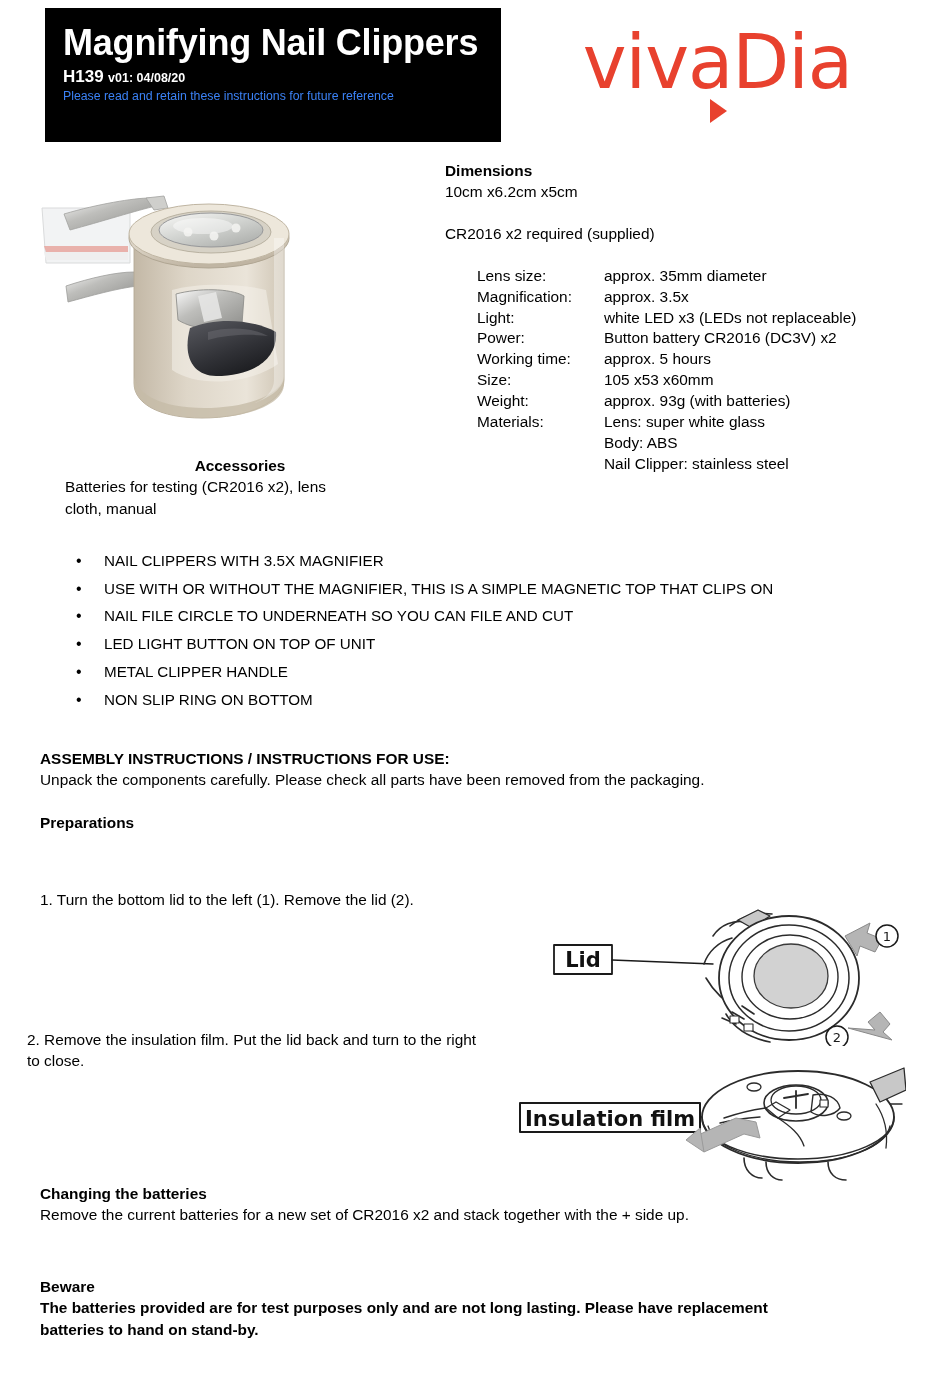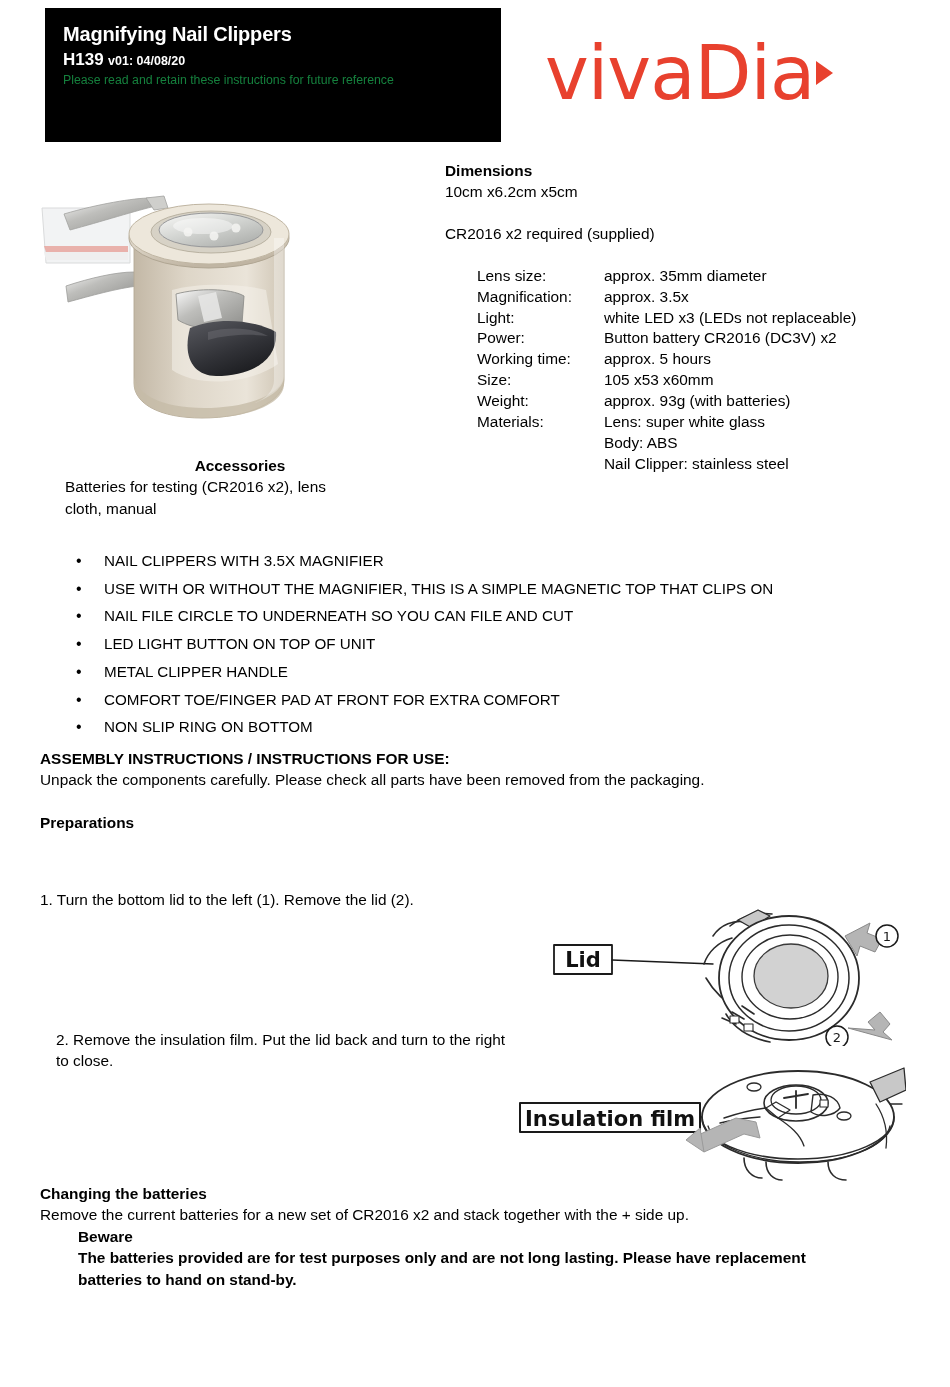--- a/index.html
+++ b/index.html
@@ -26,53 +26,54 @@
   .title-box {
     position: absolute;
     left: 45px; top: 8px;
     width: 456px; height: 134px;
     background: #000000;
     box-sizing: border-box;
     padding: 16px 0 0 18px;
   }
   .doc-title {
     color: #ffffff;
-    font-size: 20px;
+    font-size: 36px;
     font-weight: bold;
     letter-spacing: -0.2px;
     line-height: 1.05;
     margin: 0 5px 6px 0;
   }
   .doc-model-line {
     color: #ffffff;
     margin: 0 0 3px 0;
     line-height: 1.1;
   }
   .doc-model {
     font-size: 17px;
     font-weight: bold;
   }
   .doc-version {
     font-size: 12.5px;
     font-weight: bold;
   }
   .doc-subtitle {
-    color: #15803d;
+    color: #3b82f6;
     font-size: 12.3px;
     line-height: 1.2;
     margin: 0;
   }
 
   
   .logo-wrap {
     position: absolute;
     left: 545px; top: 25px;
     width: 345px; height: 95px;
     display: flex;
     align-items: center;
+    flex-direction: column;
   }
   .logo-text {
     font-family: "DejaVu Sans", sans-serif;
     font-size: 74px;
     font-weight: 400;
     letter-spacing: -1px;
     line-height: 1;
     white-space: nowrap;
   }
   .logo-tri {
@@ -155,23 +156,23 @@
   .blk {
     position: absolute;
     font-size: 15.4px;
     line-height: 1.38;
   }
   .bold { font-weight: bold; }
 
   #assembly { left: 40px; top: 748px; width: 860px; }
   #preparations { left: 40px; top: 812px; width: 400px; }
   #step1 { left: 40px; top: 889px; width: 450px; }
-  #step2 { left: 56px; top: 1029px; width: 450px; }
+  #step2 { left: 27px; top: 1029px; width: 450px; }
   #batteries { left: 40px; top: 1183px; width: 870px; }
-  #beware { left: 40px; top: 1226px; width: 830px; margin-left: 38px; }
+  #beware { left: 40px; top: 1276px; width: 830px; }
 
   
   .diagram {
     position: absolute;
   }
   #diagram1 { left: 508px; top: 906px; width: 398px; height: 140px; }
   #diagram2 { left: 508px; top: 1060px; width: 398px; height: 125px; }
   .diagram svg { display: block; width: 100%; height: 100%; }
   .callout-text {
     font-family: "DejaVu Sans", sans-serif;
@@ -334,21 +335,20 @@
   <div>Batteries for testing (CR2016 x2), lens</div>
   <div>cloth, manual</div>
 </div>
 
 <ul class="features">
   <li>NAIL CLIPPERS WITH 3.5X MAGNIFIER</li>
   <li>USE WITH OR WITHOUT THE MAGNIFIER, THIS IS A SIMPLE MAGNETIC TOP THAT CLIPS ON</li>
   <li>NAIL FILE CIRCLE TO UNDERNEATH SO YOU CAN FILE AND CUT</li>
   <li>LED LIGHT BUTTON ON TOP OF UNIT</li>
   <li>METAL CLIPPER HANDLE</li>
-  <li>COMFORT TOE/FINGER PAD AT FRONT FOR EXTRA COMFORT</li>
   <li>NON SLIP RING ON BOTTOM</li>
 </ul>
 
 <div class="blk" id="assembly">
   <div class="bold">ASSEMBLY INSTRUCTIONS / INSTRUCTIONS FOR USE:</div>
   <div>Unpack the components carefully. Please check all parts have been removed from the packaging.</div>
 </div>
 
 <div class="blk" id="preparations">
   <div class="bold">Preparations</div>

